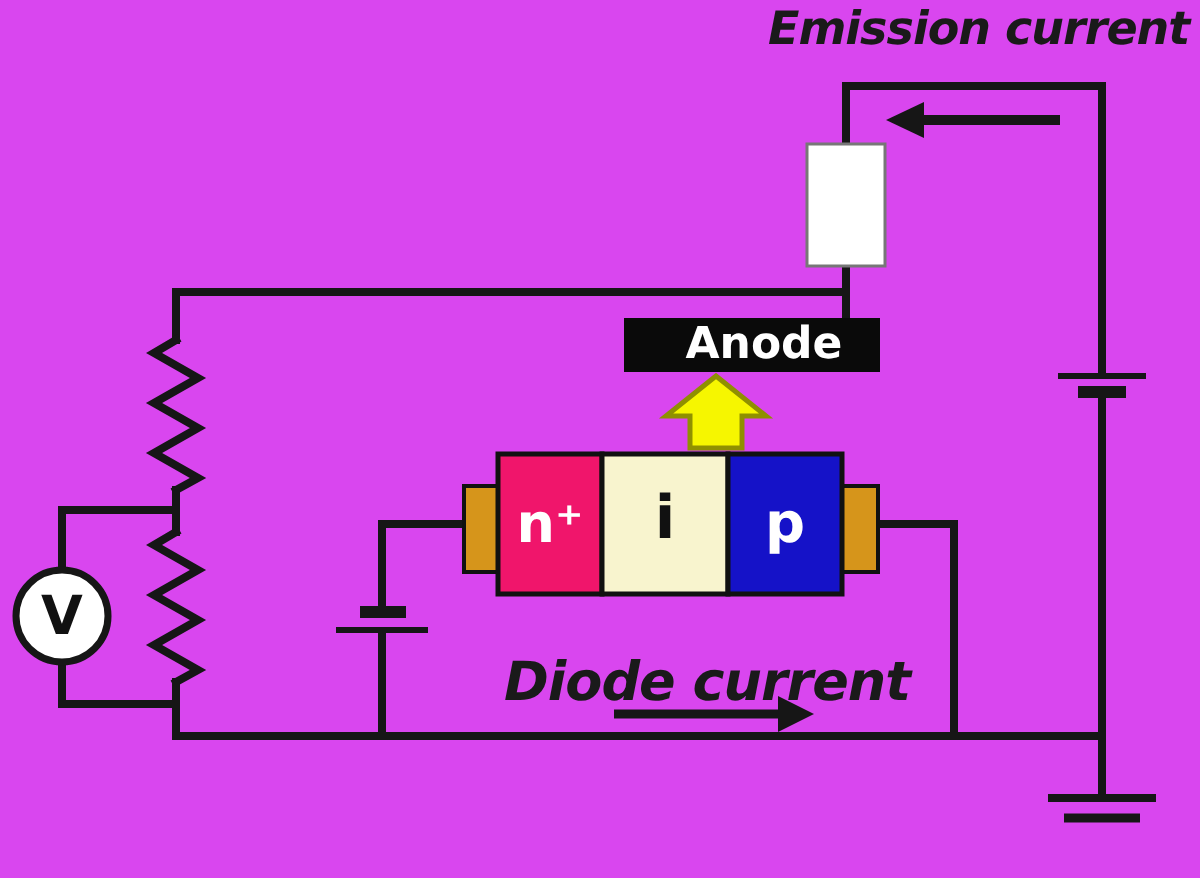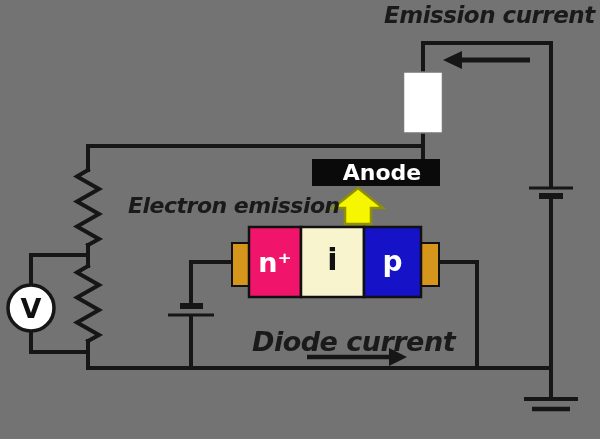--- a/index.html
+++ b/index.html
@@ -1,19 +1,19 @@
 <!DOCTYPE html>
 <html><head>
 <meta charset="utf-8">
 <style>
   html,body{margin:0;padding:0;background:#ffffff;}
   .stage{
     position:relative;
     width:600px;height:439px;
-    background:#737373;
+    background:#d946ef;
     overflow:hidden;
     font-family:"DejaVu Sans","Liberation Sans",sans-serif;
   }
   .stage svg{position:absolute;left:0;top:0;}
   .lbl{
     position:absolute;
     color:#1a1a1a;
     font-weight:bold;
     white-space:nowrap;
     line-height:1;
@@ -108,21 +108,20 @@
       <rect x="421" y="243" width="18" height="43" fill="#D6951B" stroke-width="2"></rect>
       <rect x="249" y="227" width="52" height="70" fill="#F0156B"></rect>
       <rect x="301" y="227" width="63" height="70" fill="#F8F4CE"></rect>
       <rect x="364" y="227" width="57" height="70" fill="#1512C8"></rect>
     </g>
 
     <circle cx="31" cy="308" r="23" fill="#ffffff" stroke="#161616" stroke-width="3.5"></circle>
   </svg>
 
   <div class="lbl italic emission-current">Emission current</div>
-  <div class="lbl italic electron-emission">Electron emission</div>
   <div class="lbl italic diode-current">Diode current</div>
   <div class="lbl anode-label">Anode</div>
 
   <div class="region-label n-label">n⁺</div>
   <div class="region-label i-label">i</div>
   <div class="region-label p-label">p</div>
   <div class="region-label v-label">V</div>
 
 </div>
 

